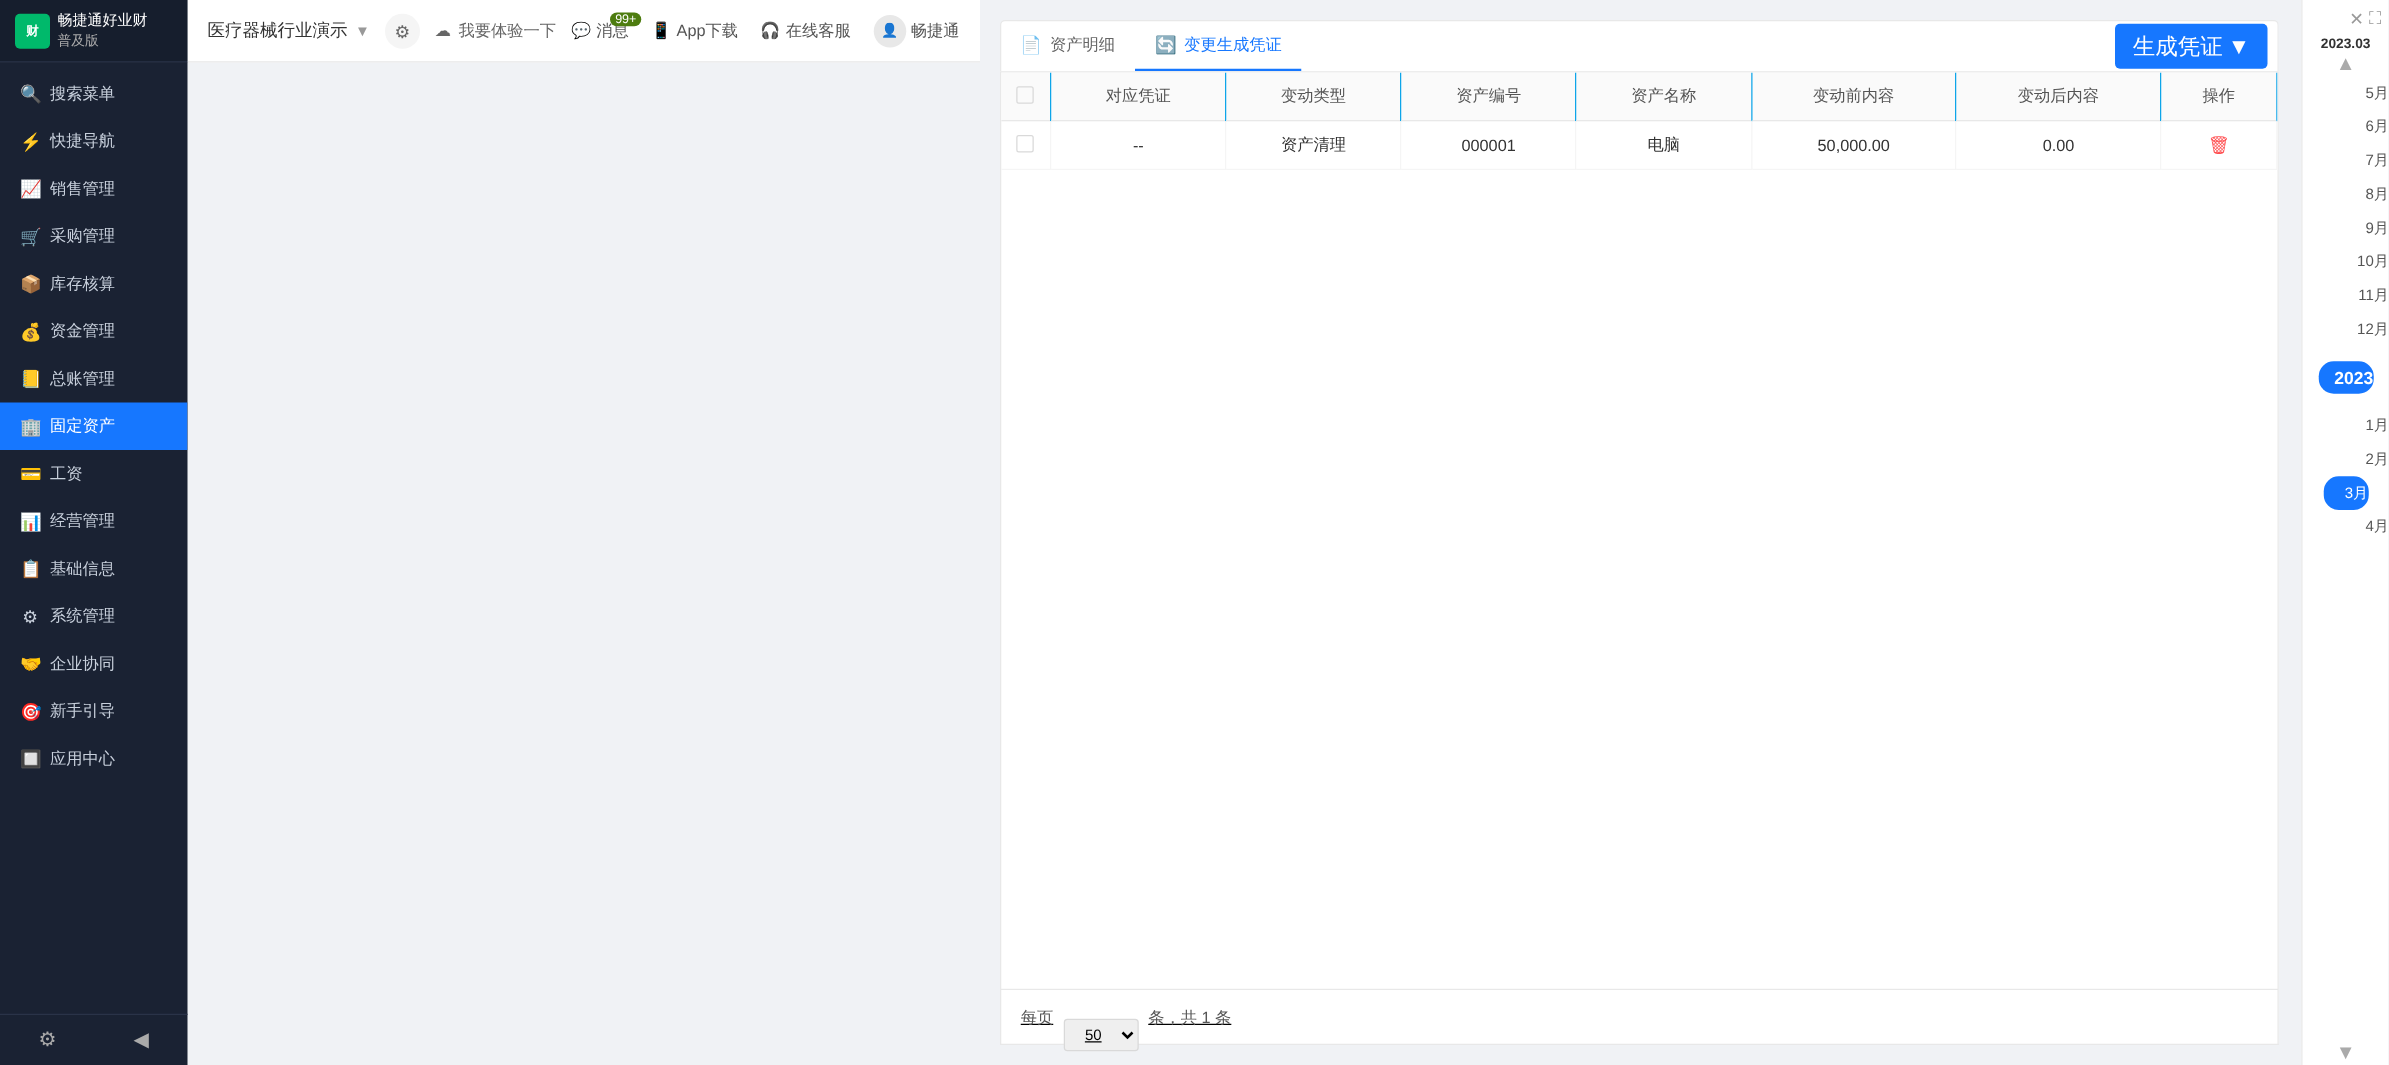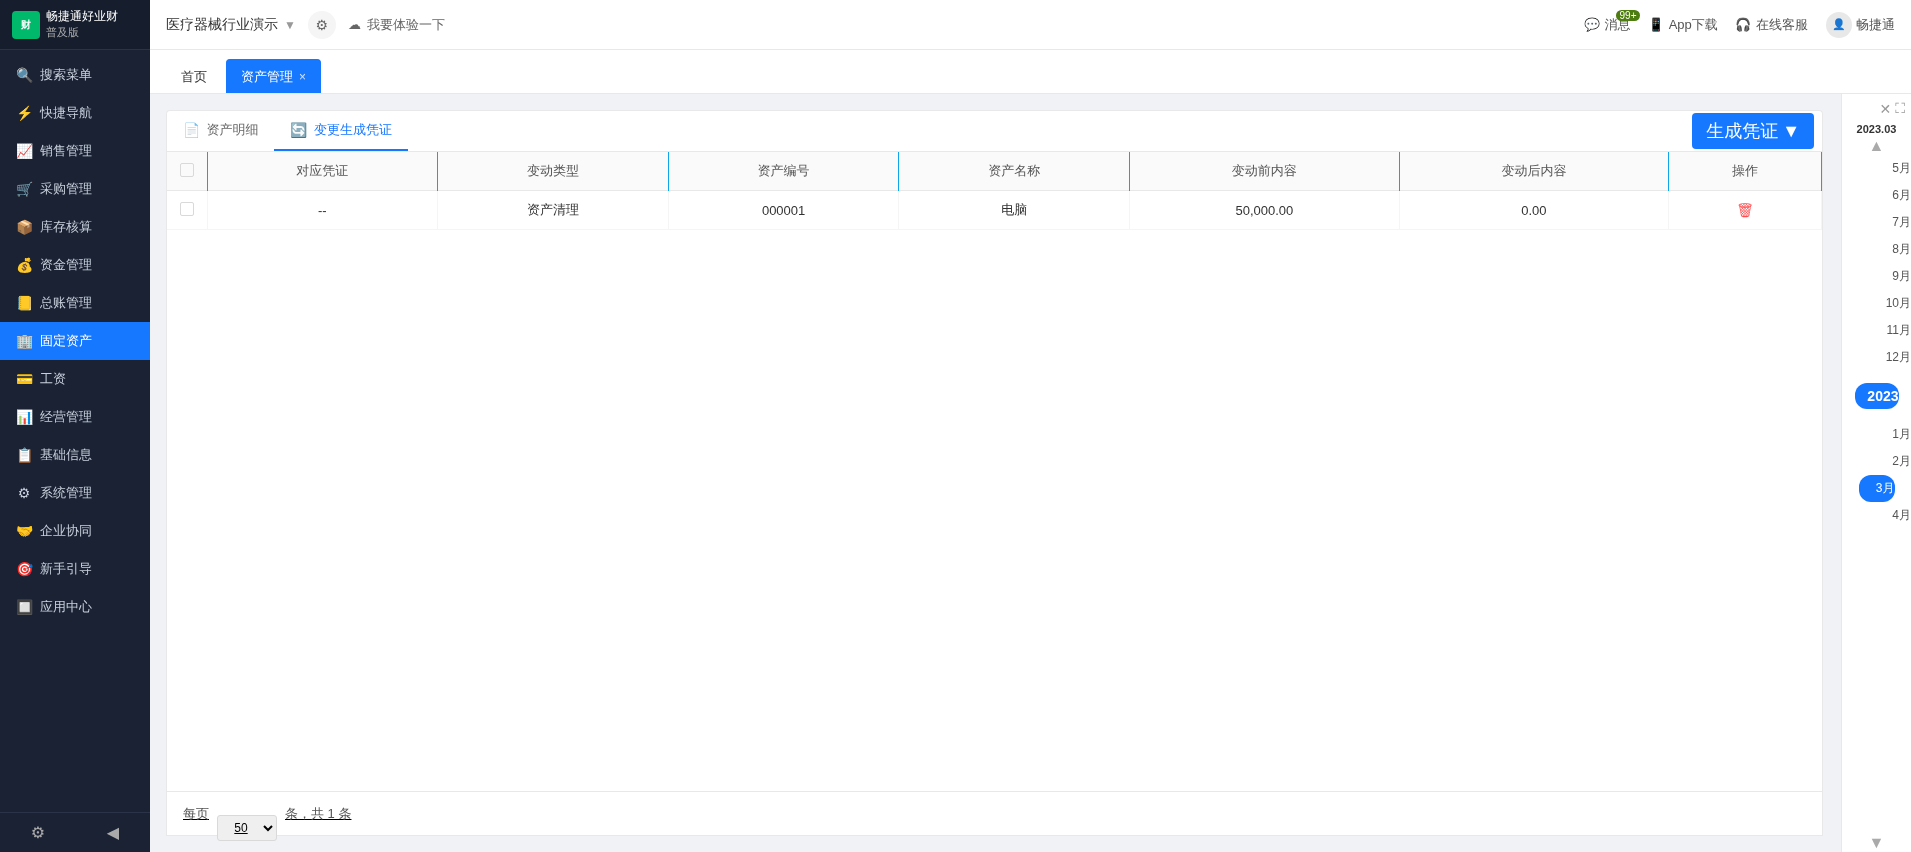--- a/index.html
+++ b/index.html
@@ -54,21 +54,21 @@
       justify-content: space-around;
     }
     .sidebar-bottom-btn {
       color: #aaa; cursor: pointer; font-size: 16px;
     }
 
     
     .main {
       flex: 1;
       display: flex;
-      flex-direction: column;
+      flex-direction: row;
       height: 100%;
       overflow: hidden;
       position: relative;
     }
 
     
     .topbar {
       height: 50px;
       background: #fff;
       border-bottom: 1px solid #e8e8e8;
@@ -435,29 +435,20 @@
       </div>
       <div class="topbar-right-item">
         <div class="topbar-avatar">
           <span>👤</span>
         </div>
         <span>畅捷通</span>
       </div>
     </div>
   </div>
 
-  <div class="tabbar">
-    <div class="tab tab-home">
-      <span>首页</span>
-    </div>
-    <div class="tab active">
-      <span>资产管理</span>
-      <span class="tab-close">×</span>
-    </div>
-  </div>
 
   <div class="content">
     <div style="display:flex; flex-direction:column; flex:1; margin-right: 72px;">
 
       <div class="inner-tabs">
         <div class="inner-tab">
           <span class="inner-tab-icon">📄</span>
           <span>资产明细</span>
         </div>
         <div class="inner-tab active">

